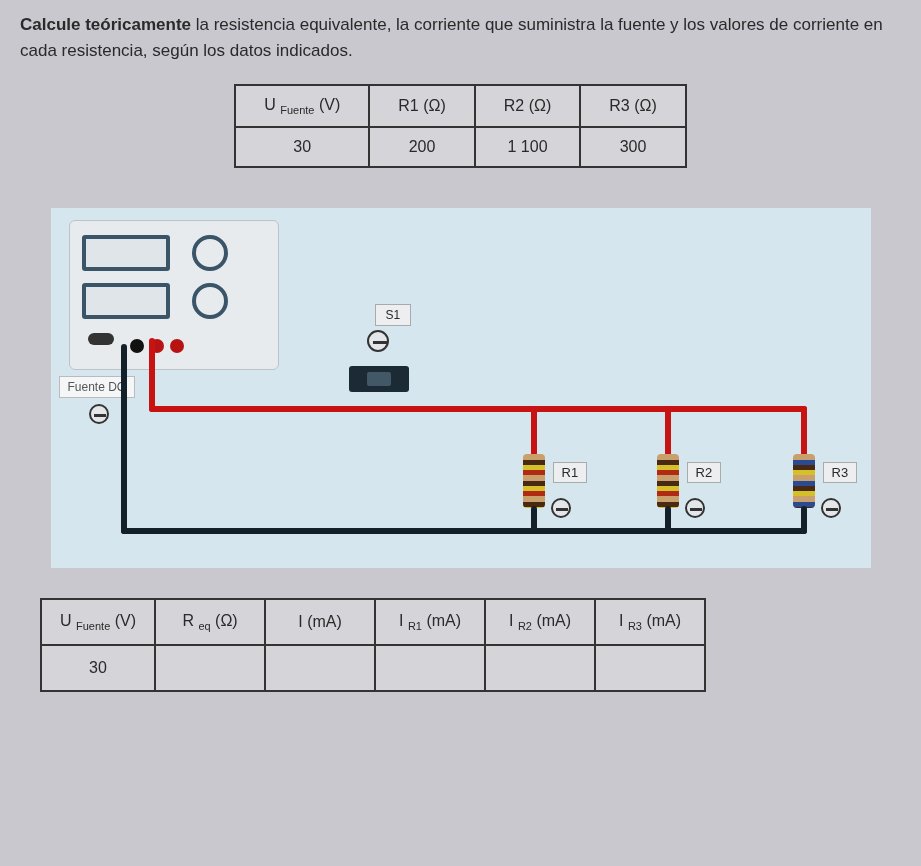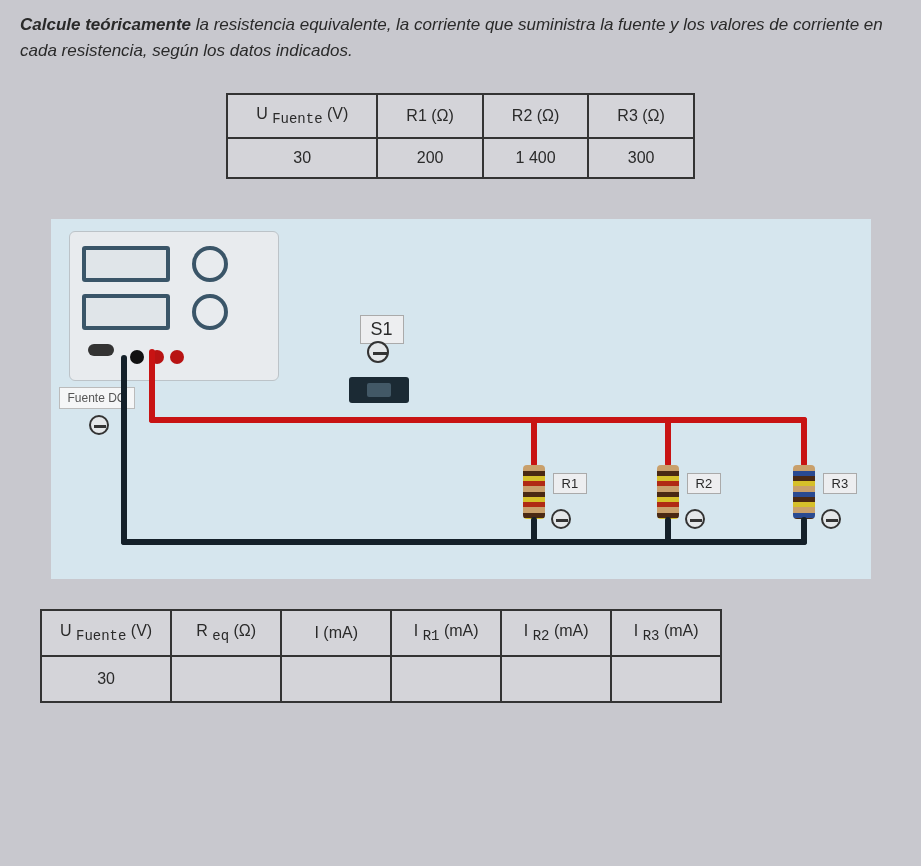--- a/index.html
+++ b/index.html
@@ -7,40 +7,39 @@
       font-family: Arial, Helvetica, sans-serif;
       background: #c8c8ce;
       width: 921px;
       height: 866px;
       padding: 12px 20px;
       color: #2a2a2a;
     }
     .prompt {
       font-size: 17px;
       line-height: 1.55;
-      margin-bottom: 28px;
-      font-style: italic;
+      margin-bottom: 19px;
     }
     .prompt b { font-weight: 700; }
     
     
     table.data {
       border-collapse: collapse;
       margin: 0 auto 40px auto;
       background: #d4d4d9;
     }
     table.data th, table.data td {
       border: 2px solid #333;
       padding: 10px 28px;
       text-align: center;
       font-size: 16px;
       font-weight: 400;
     }
     table.data th { font-weight: 400; }
-    .sub { font-size: 14px; vertical-align: sub; font-family: Liberation Mono, monospace; }
+    .sub { font-size: 11px; vertical-align: sub; }
     
     table.answers {
       border-collapse: collapse;
       margin: 20px 0 0 20px;
       background: #d4d4d9;
     }
     table.answers th, table.answers td {
       border: 2px solid #333;
       padding: 10px 18px;
       text-align: center;
@@ -106,23 +105,23 @@
     
     .wire { position:absolute; border-radius:3px; }
     .wire.red { background:#c81313; }
     .wire.blk { background:#142029; }
     
     
     .r-down1 { left:98px; top:130px; width:6px; height:74px; }
     .r-horz1 { left:98px; top:198px; width:658px; height:6px; }
     
     .sw-lbl {
-      position:absolute; left:309px; top:96px;
+      position:absolute; left:324px; top:96px;
       background:#edeef0; border:1px solid #aaa;
-      font-size:18px; padding:3px 10px;
+      font-size:12px; padding:3px 10px;
     }
     .sw-sym {
       position:absolute; left:316px; top:122px;
       width:22px; height:22px; border:2px solid #333; border-radius:50%;
       background:#e4e7e9;
     }
     .sw-sym::before, .sw-sym::after { content:""; position:absolute; background:#333; }
     .sw-sym::before { left:4px; top:9px; width:14px; height:3px; }
     .sw-body {
       position:absolute; left:298px; top:158px;
@@ -173,21 +172,21 @@
     <th>
       <span>U </span><span class="sub">Fuente</span><span> (V)</span>
     </th>
     <th>R1 (Ω)</th>
     <th>R2 (Ω)</th>
     <th>R3 (Ω)</th>
   </tr>
   <tr>
     <td>30</td>
     <td>200</td>
-    <td>1 400</td>
+    <td>1 100</td>
     <td>300</td>
   </tr>
 </tbody>
   </table>
 
 <div class="circuit-area">
   <div class="psu">
     <div class="disp d1"></div>
     <div class="disp d2"></div>
     <div class="knob k1"></div>

